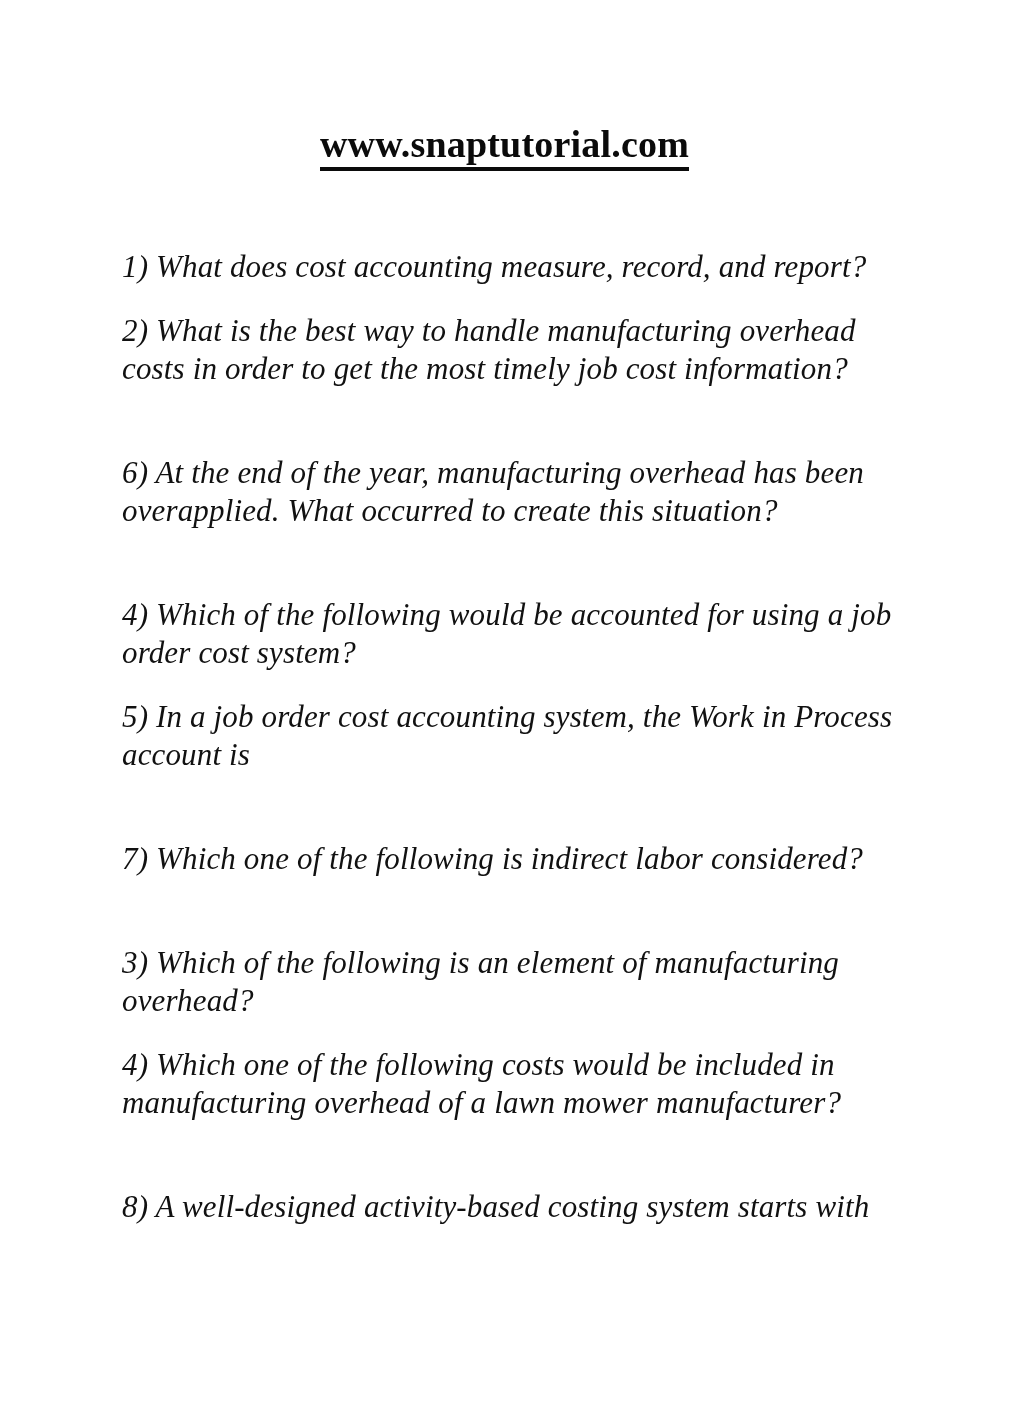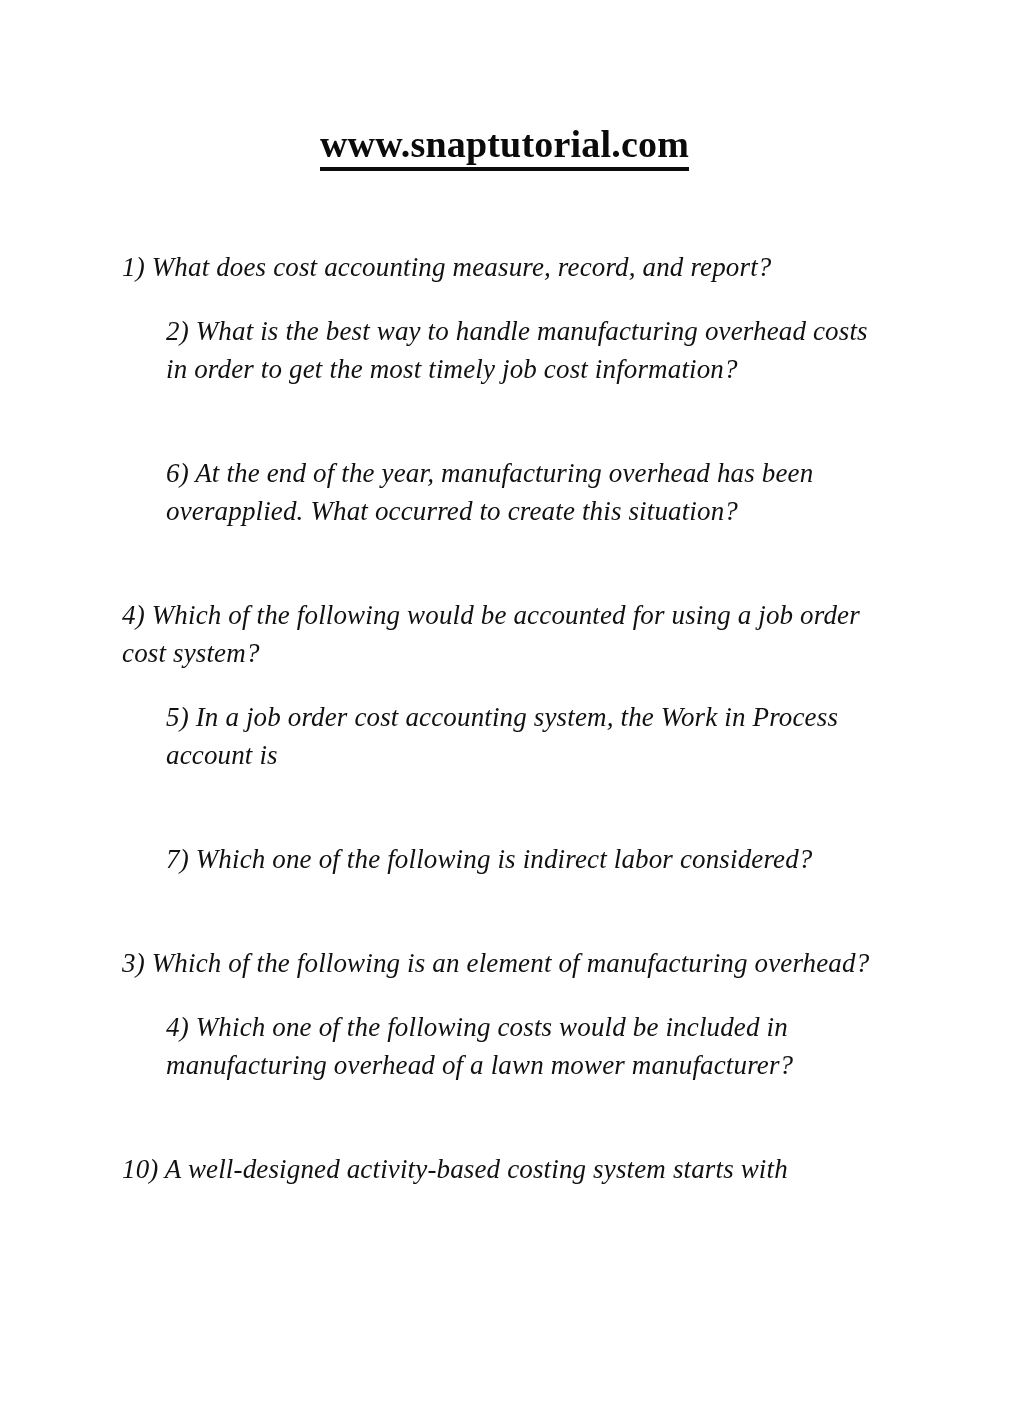--- a/index.html
+++ b/index.html
@@ -45,47 +45,47 @@
   #body-column {
     position: absolute;
     left: 122px;
     top: 248px;
     width: 772px;
   }
   .qitem {
     font-family: "Liberation Serif", "DejaVu Serif", serif;
     font-style: italic;
     font-weight: normal;
-    font-size: 27px;
+    font-size: 31px;
     line-height: 38px;
     color: #111111;
     text-align: left;
     margin: 0;
     padding: 0;
     letter-spacing: 0.15px;
   }
   
   .gap-normal { margin-bottom: 26px; }
-  .gap-wide   { margin-bottom: 66px; margin-left: 44px; }
+  .gap-wide   { margin-bottom: 66px; }
   .gap-none   { margin-bottom: 0; }
 </style>
 </head>
 <body>
 
 <div id="page">
 
   <div class="doc-title">
     <span class="title-text">www.snaptutorial.com</span>
   </div>
 
   <div id="body-column">
       <p class="qitem gap-normal">1) What does cost accounting measure, record, and report?</p>
       <p class="qitem gap-wide">2) What is the best way to handle manufacturing overhead costs in order to get the most timely job cost information?</p>
       <p class="qitem gap-wide">6) At the end of the year, manufacturing overhead has been overapplied. What occurred to create this situation?</p>
       <p class="qitem gap-normal">4) Which of the following would be accounted for using a job order cost system?</p>
       <p class="qitem gap-wide">5) In a job order cost accounting system, the Work in Process account is</p>
       <p class="qitem gap-wide">7) Which one of the following is indirect labor considered?</p>
       <p class="qitem gap-normal">3) Which of the following is an element of manufacturing overhead?</p>
       <p class="qitem gap-wide">4) Which one of the following costs would be included in manufacturing overhead of a lawn mower manufacturer?</p>
-      <p class="qitem gap-none">10) A well-designed activity-based costing system starts with</p>
+      <p class="qitem gap-none">8) A well-designed activity-based costing system starts with</p>
     </div>
 
 </div>
 
 </body></html>

